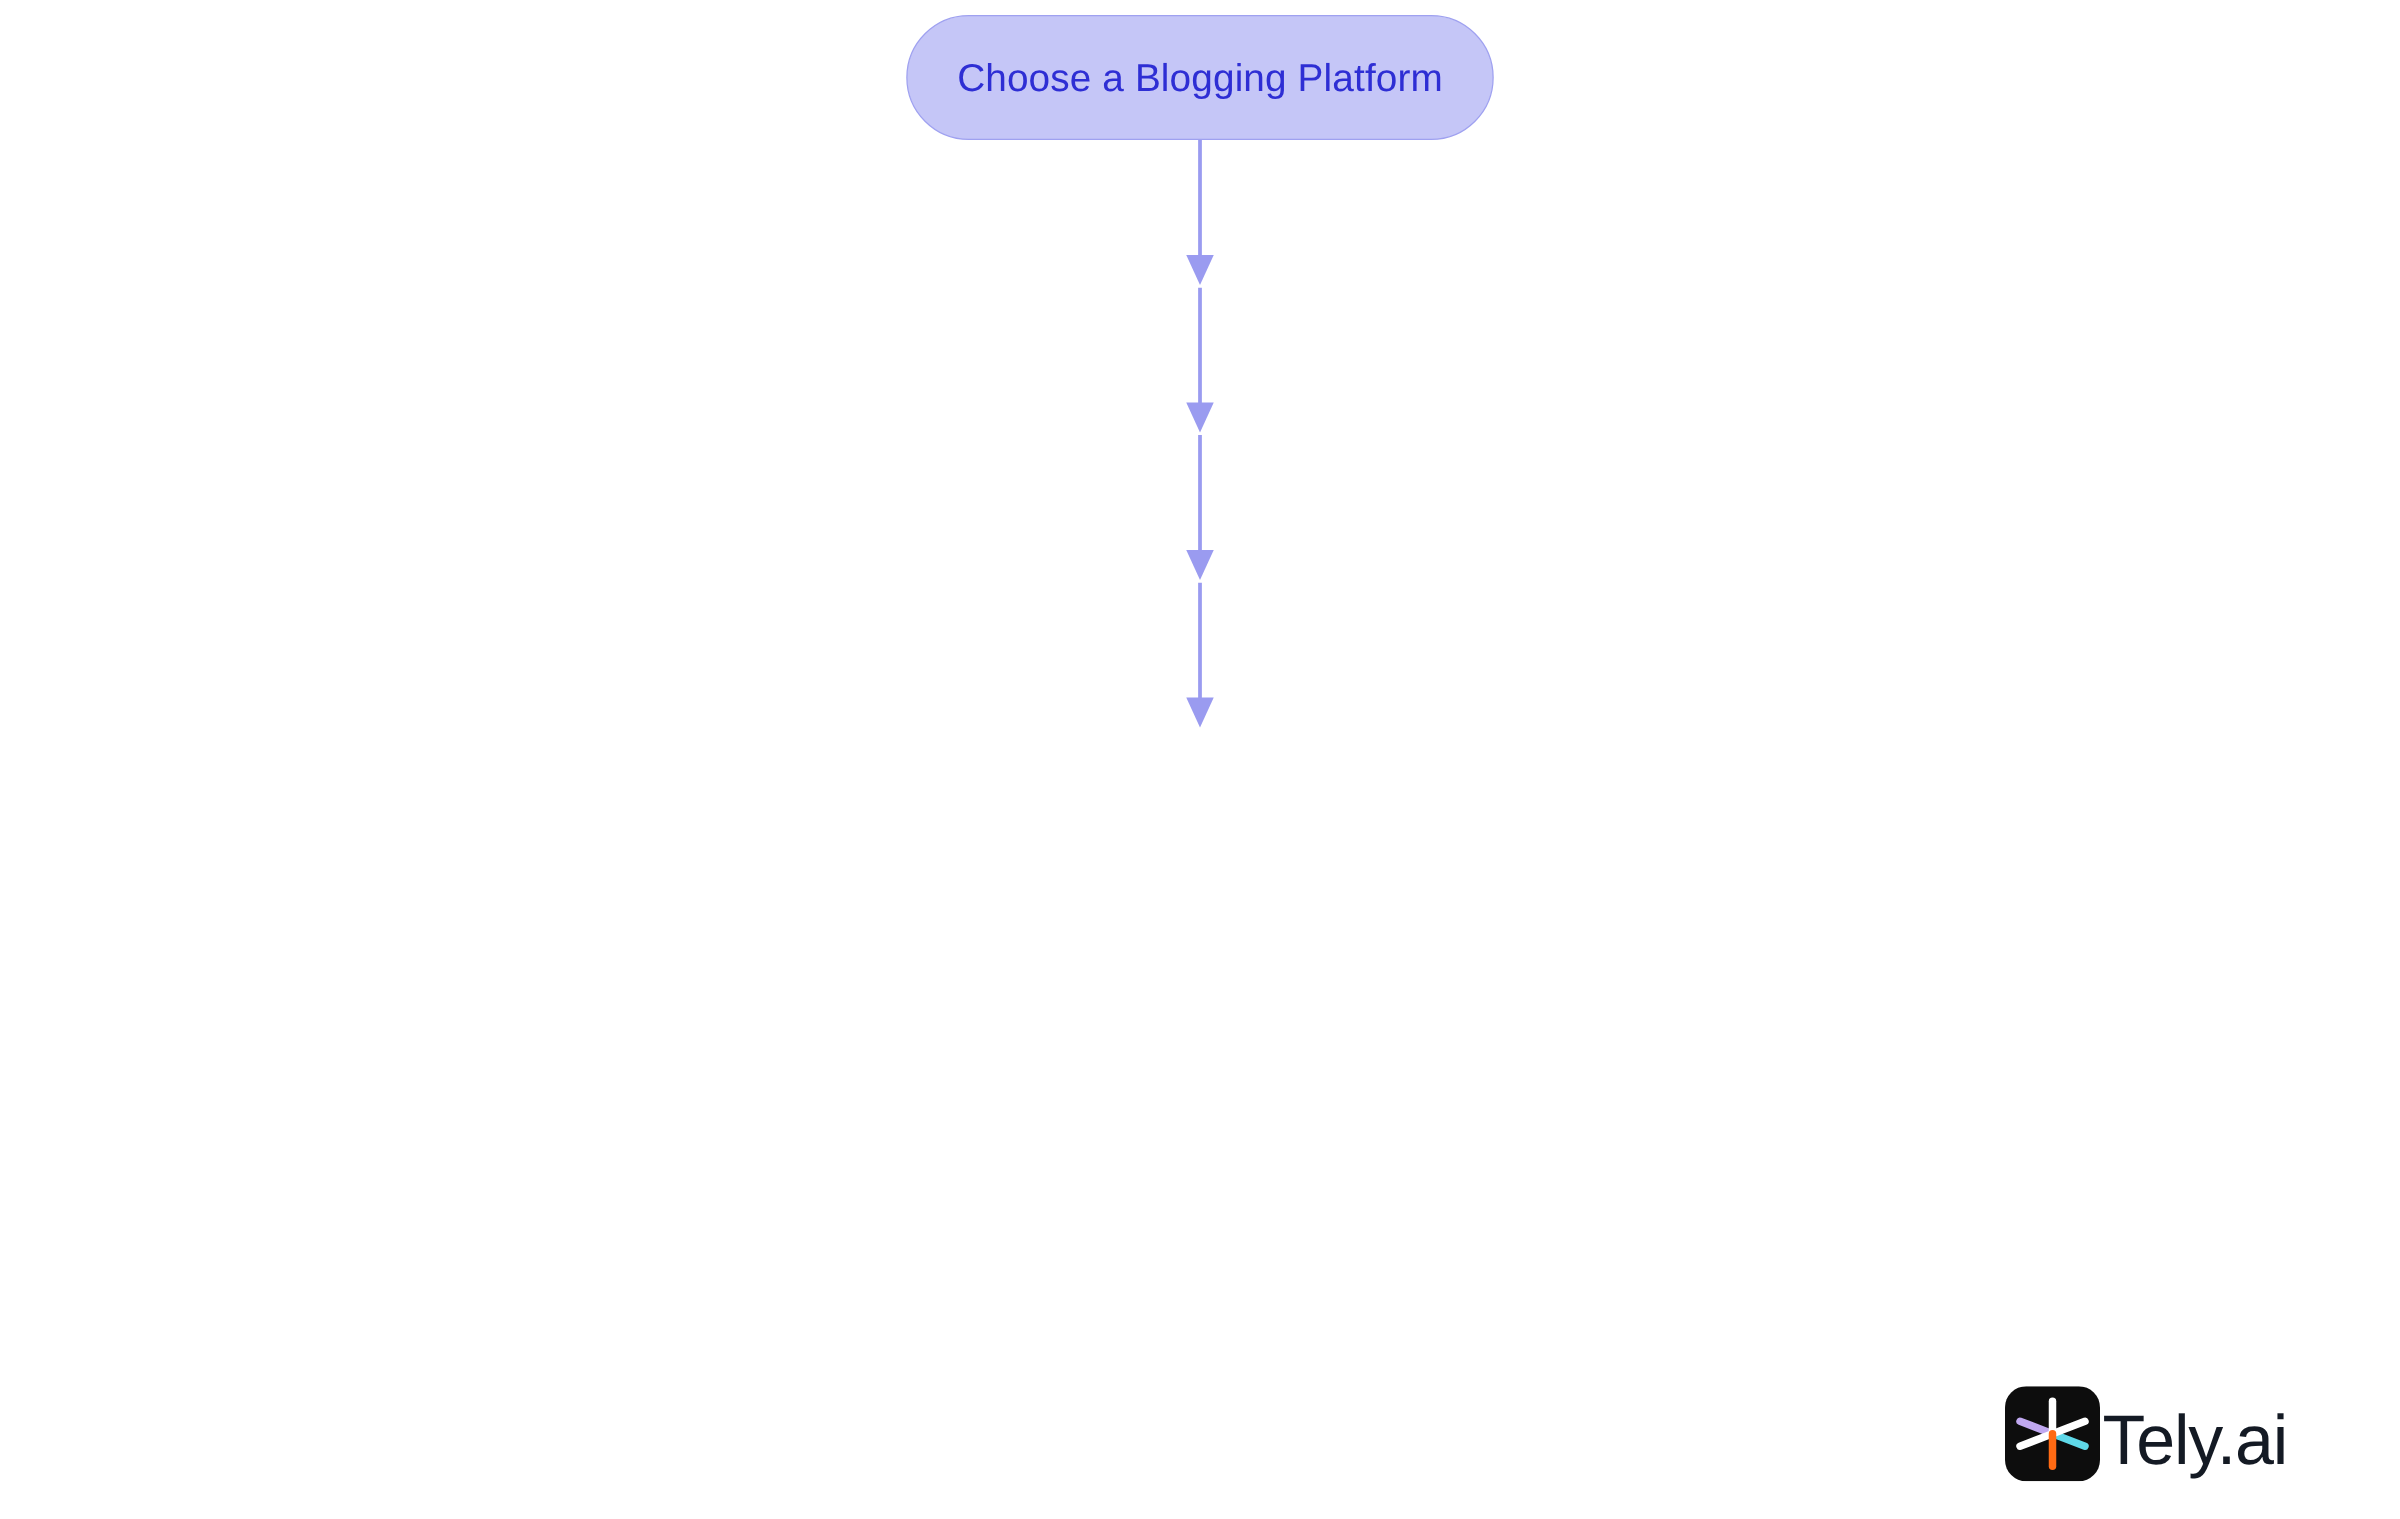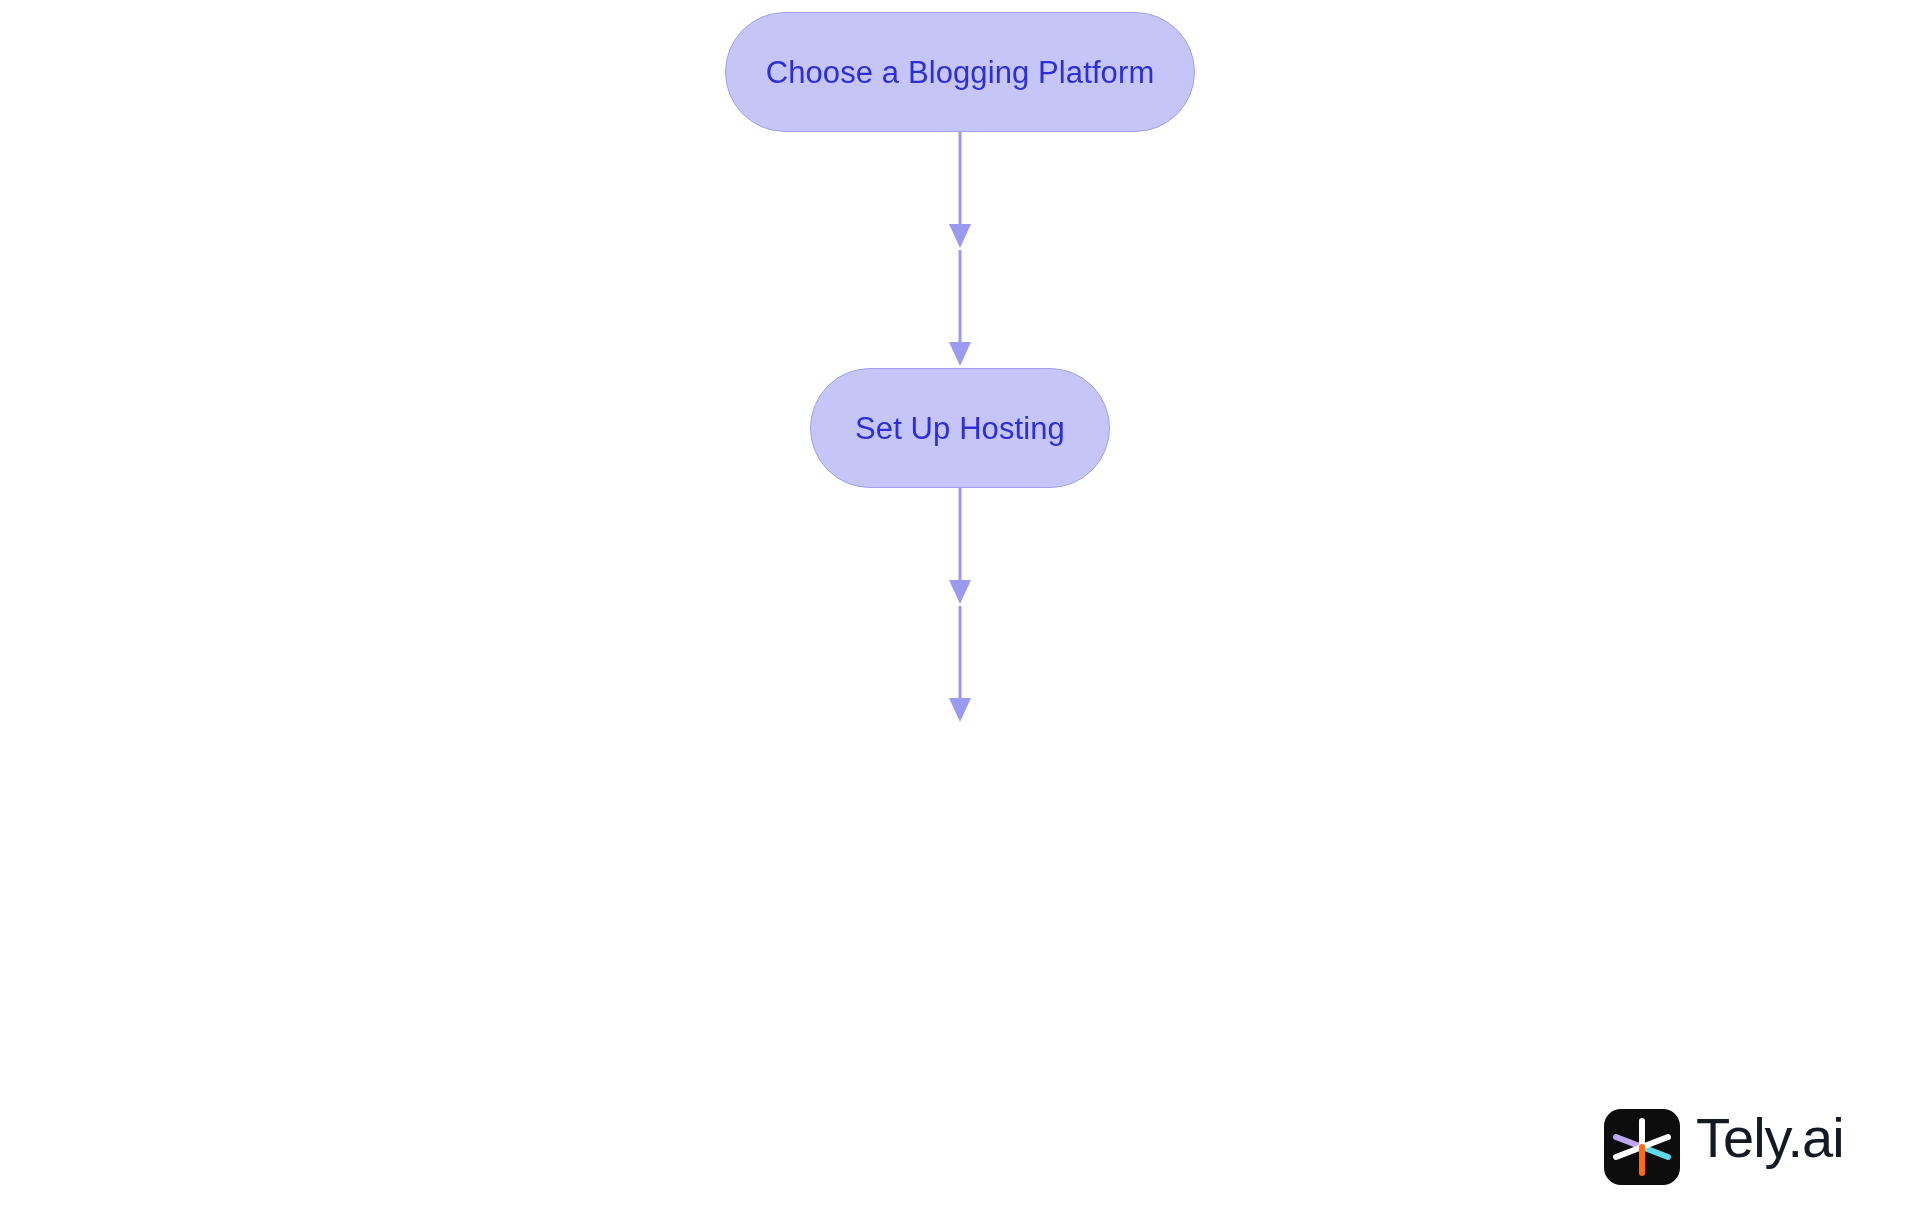--- a/index.html
+++ b/index.html
@@ -27,21 +27,21 @@
     top: 0;
     width: 1920px;
     height: 1085px;
     display: flex;
     flex-direction: column;
     align-items: center;
   }
 
   .node {
     box-sizing: border-box;
-    height: 120px;
+    height: 100px;
     border: 1.6px solid #9fa1f0;
     background: #c5c6f7;
     border-radius: 999px;
     display: flex;
     align-items: center;
     justify-content: center;
     padding: 3px 46px;
     flex: none;
   }
 
@@ -60,22 +60,22 @@
     flex: none;
     display: block;
   }
 
   
   #logo {
     position: absolute;
     left: 1604px;
     top: 1109px;
     display: flex;
-    align-items: flex-start;
-    gap: 16px;
+    align-items: flex-end;
+    gap: 2px;
   }
   #logo-mark {
     display: block;
     width: 76px;
     height: 76px;
   }
   #logo-word {
     display: block;
     height: 62px;
   }
@@ -95,23 +95,20 @@
       <line x1="20" y1="0" x2="20" y2="96" stroke="#9a9bf0" stroke-width="3"></line>
       <polygon points="9,92 31,92 20,116" fill="#9a9bf0"></polygon>
     </svg>
 
 
     <svg class="connector" width="40" height="118" viewBox="0 0 40 118" aria-hidden="true">
       <line x1="20" y1="0" x2="20" y2="96" stroke="#9a9bf0" stroke-width="3"></line>
       <polygon points="9,92 31,92 20,116" fill="#9a9bf0"></polygon>
     </svg>
 
-    <div class="node" style="width:300px;">
-      <span class="node-label">Set Up Hosting</span>
-    </div>
 
     <svg class="connector" width="40" height="118" viewBox="0 0 40 118" aria-hidden="true">
       <line x1="20" y1="0" x2="20" y2="96" stroke="#9a9bf0" stroke-width="3"></line>
       <polygon points="9,92 31,92 20,116" fill="#9a9bf0"></polygon>
     </svg>
 
 
     <svg class="connector" width="40" height="118" viewBox="0 0 40 118" aria-hidden="true">
       <line x1="20" y1="0" x2="20" y2="96" stroke="#9a9bf0" stroke-width="3"></line>
       <polygon points="9,92 31,92 20,116" fill="#9a9bf0"></polygon>

